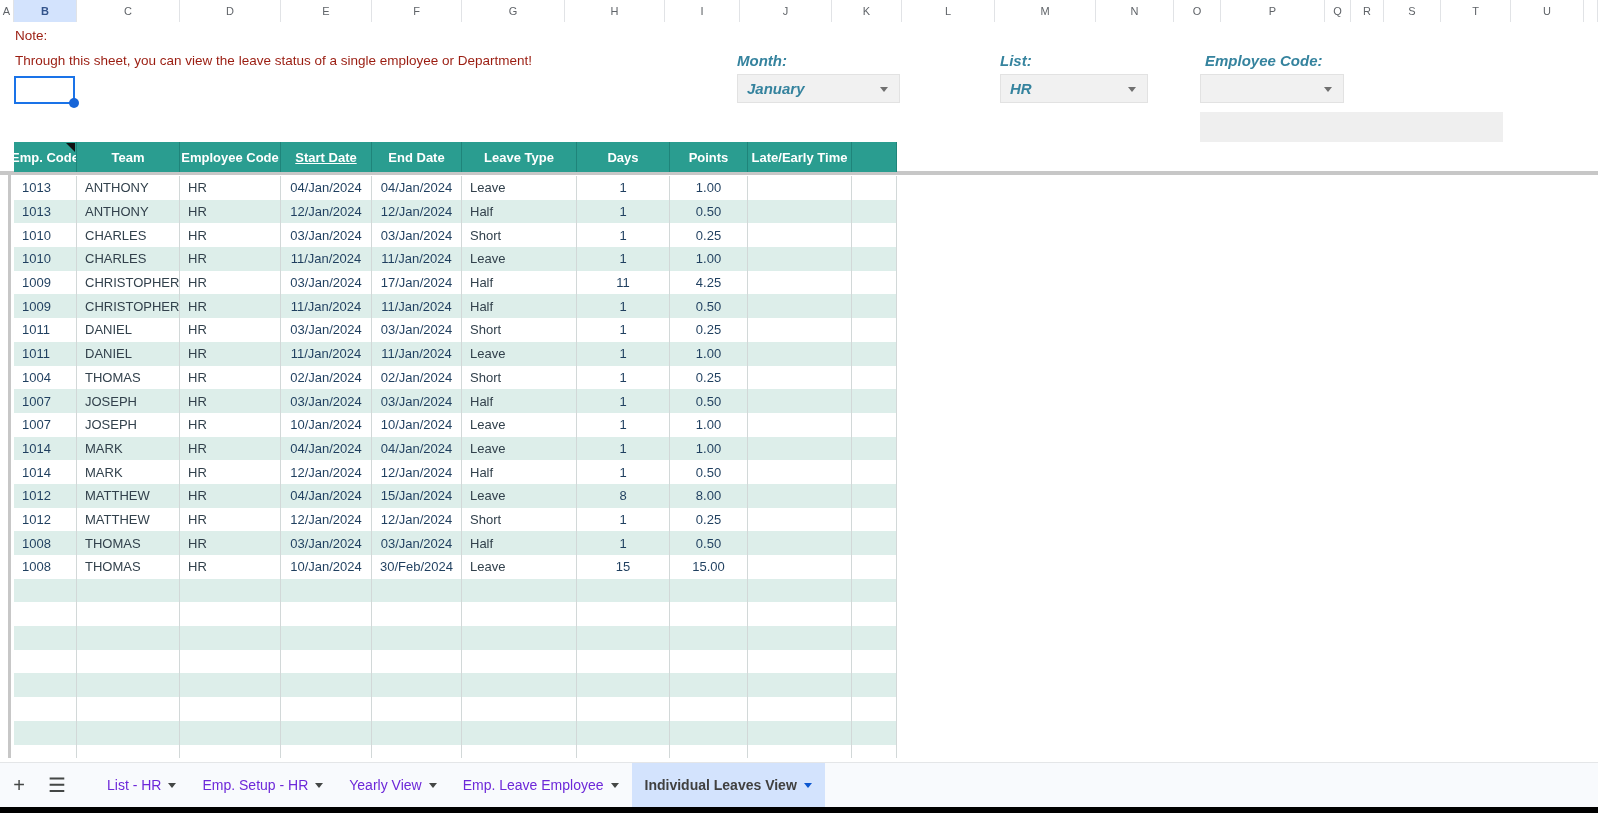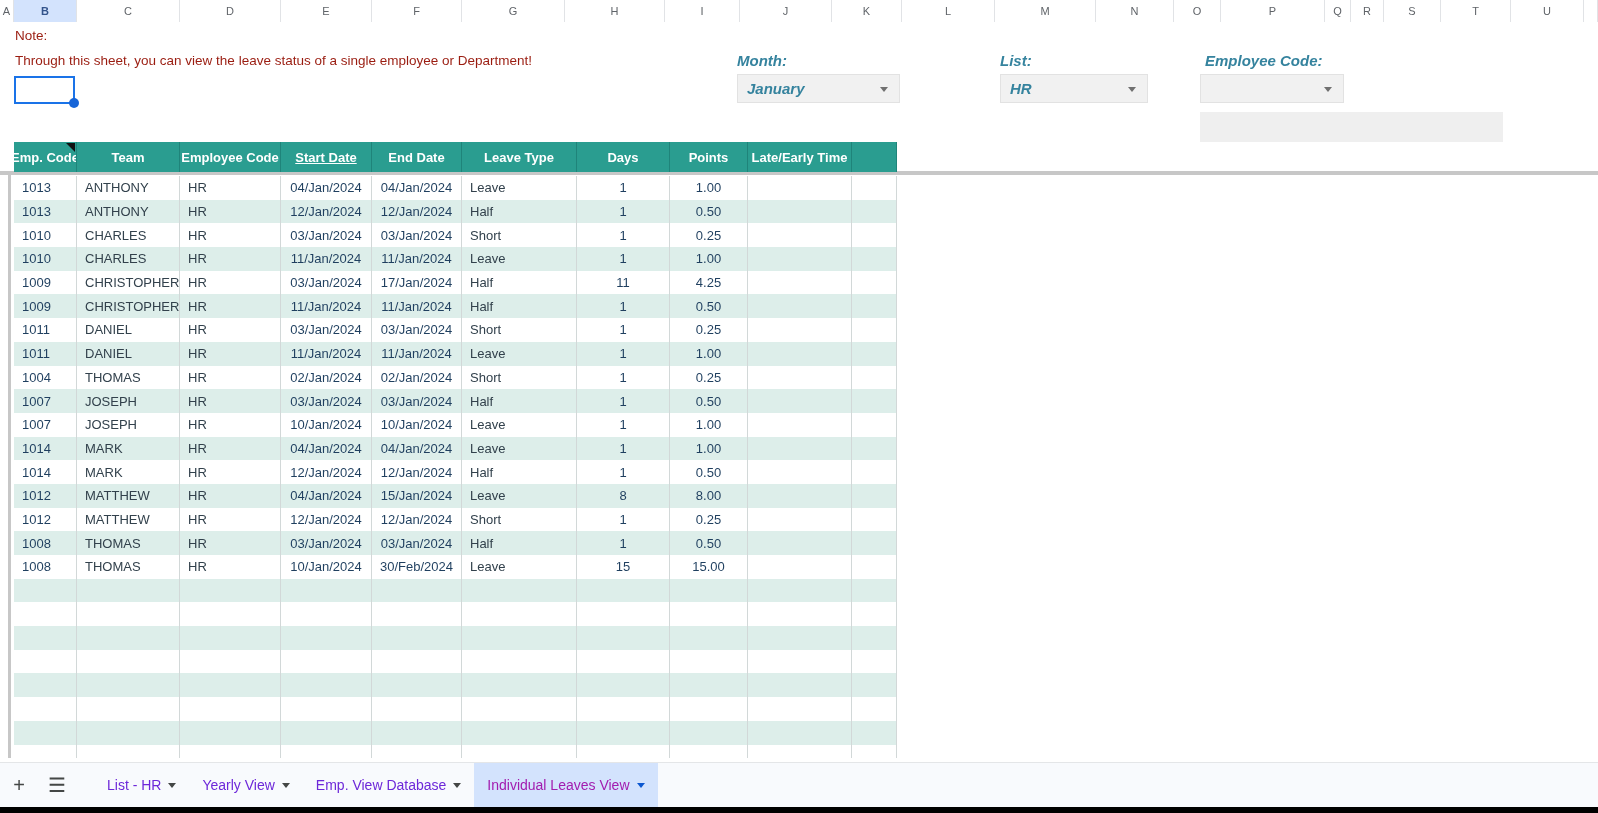--- a/index.html
+++ b/index.html
@@ -56,21 +56,21 @@
 
   
   .tabbar { position:absolute; left:0; top:762px; width:1598px; height:45px;
     background:#f8fafd; border-top:1px solid #e4e6e8; display:flex; align-items:stretch; }
   .tb-icon { width:38px; display:flex; align-items:center; justify-content:center;
     font-size:20px; color:#444746; cursor:default; }
   .sheet-tab { display:flex; align-items:center; gap:7px; padding:0 13px; font-size:14px;
     color:#6d28d9; white-space:nowrap; }
   .sheet-tab .caret { width:0; height:0; border-left:4px solid transparent;
     border-right:4px solid transparent; border-top:5px solid #444746; }
-  .sheet-tab.active { background:#d3e3fd; color:#a21caf; font-weight:normal; }
+  .sheet-tab.active { background:#d3e3fd; color:#404040; font-weight:bold; }
   .sheet-tab.active .caret { border-top-color:#0b57d0; }
   .tabs-wrap { display:flex; align-items:stretch; margin-left:18px; }
 
   .bottom-strip { position:absolute; left:0; top:807px; width:1598px; height:6px; background:#000; }
 </style>
 </head>
 <body>
 
 <div class="screen">
 
@@ -445,25 +445,29 @@
 
   <div class="tabbar">
     <div class="tb-icon">+</div>
     <div class="tb-icon">☰</div>
     <div class="tabs-wrap">
         <div class="sheet-tab">
           <span>List - HR</span>
           <span class="caret"></span>
         </div>
         <div class="sheet-tab">
+          <span>Emp. Setup - HR</span>
+          <span class="caret"></span>
+        </div>
+        <div class="sheet-tab">
           <span>Yearly View</span>
           <span class="caret"></span>
         </div>
         <div class="sheet-tab">
-          <span>Emp. View Database</span>
+          <span>Emp. Leave Employee</span>
           <span class="caret"></span>
         </div>
         <div class="sheet-tab active">
           <span>Individual Leaves View</span>
           <span class="caret"></span>
         </div>
       </div>
   </div>
 
   <div class="bottom-strip"></div>

